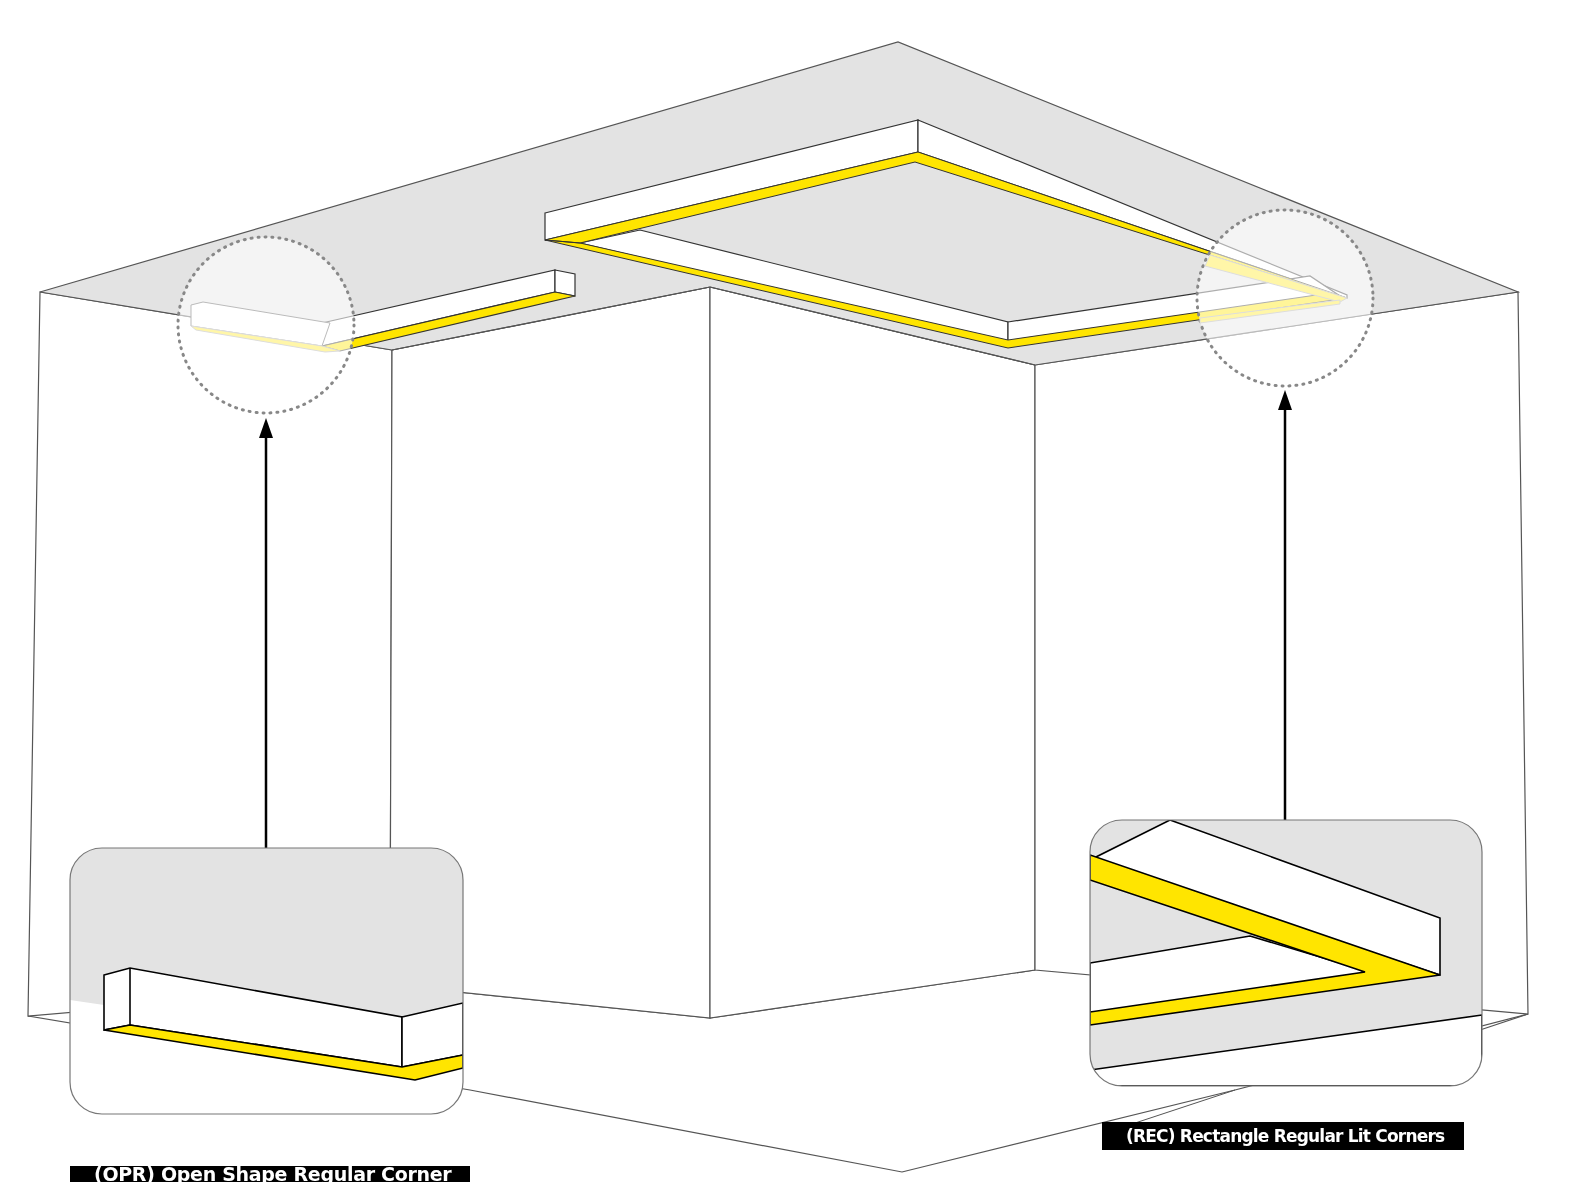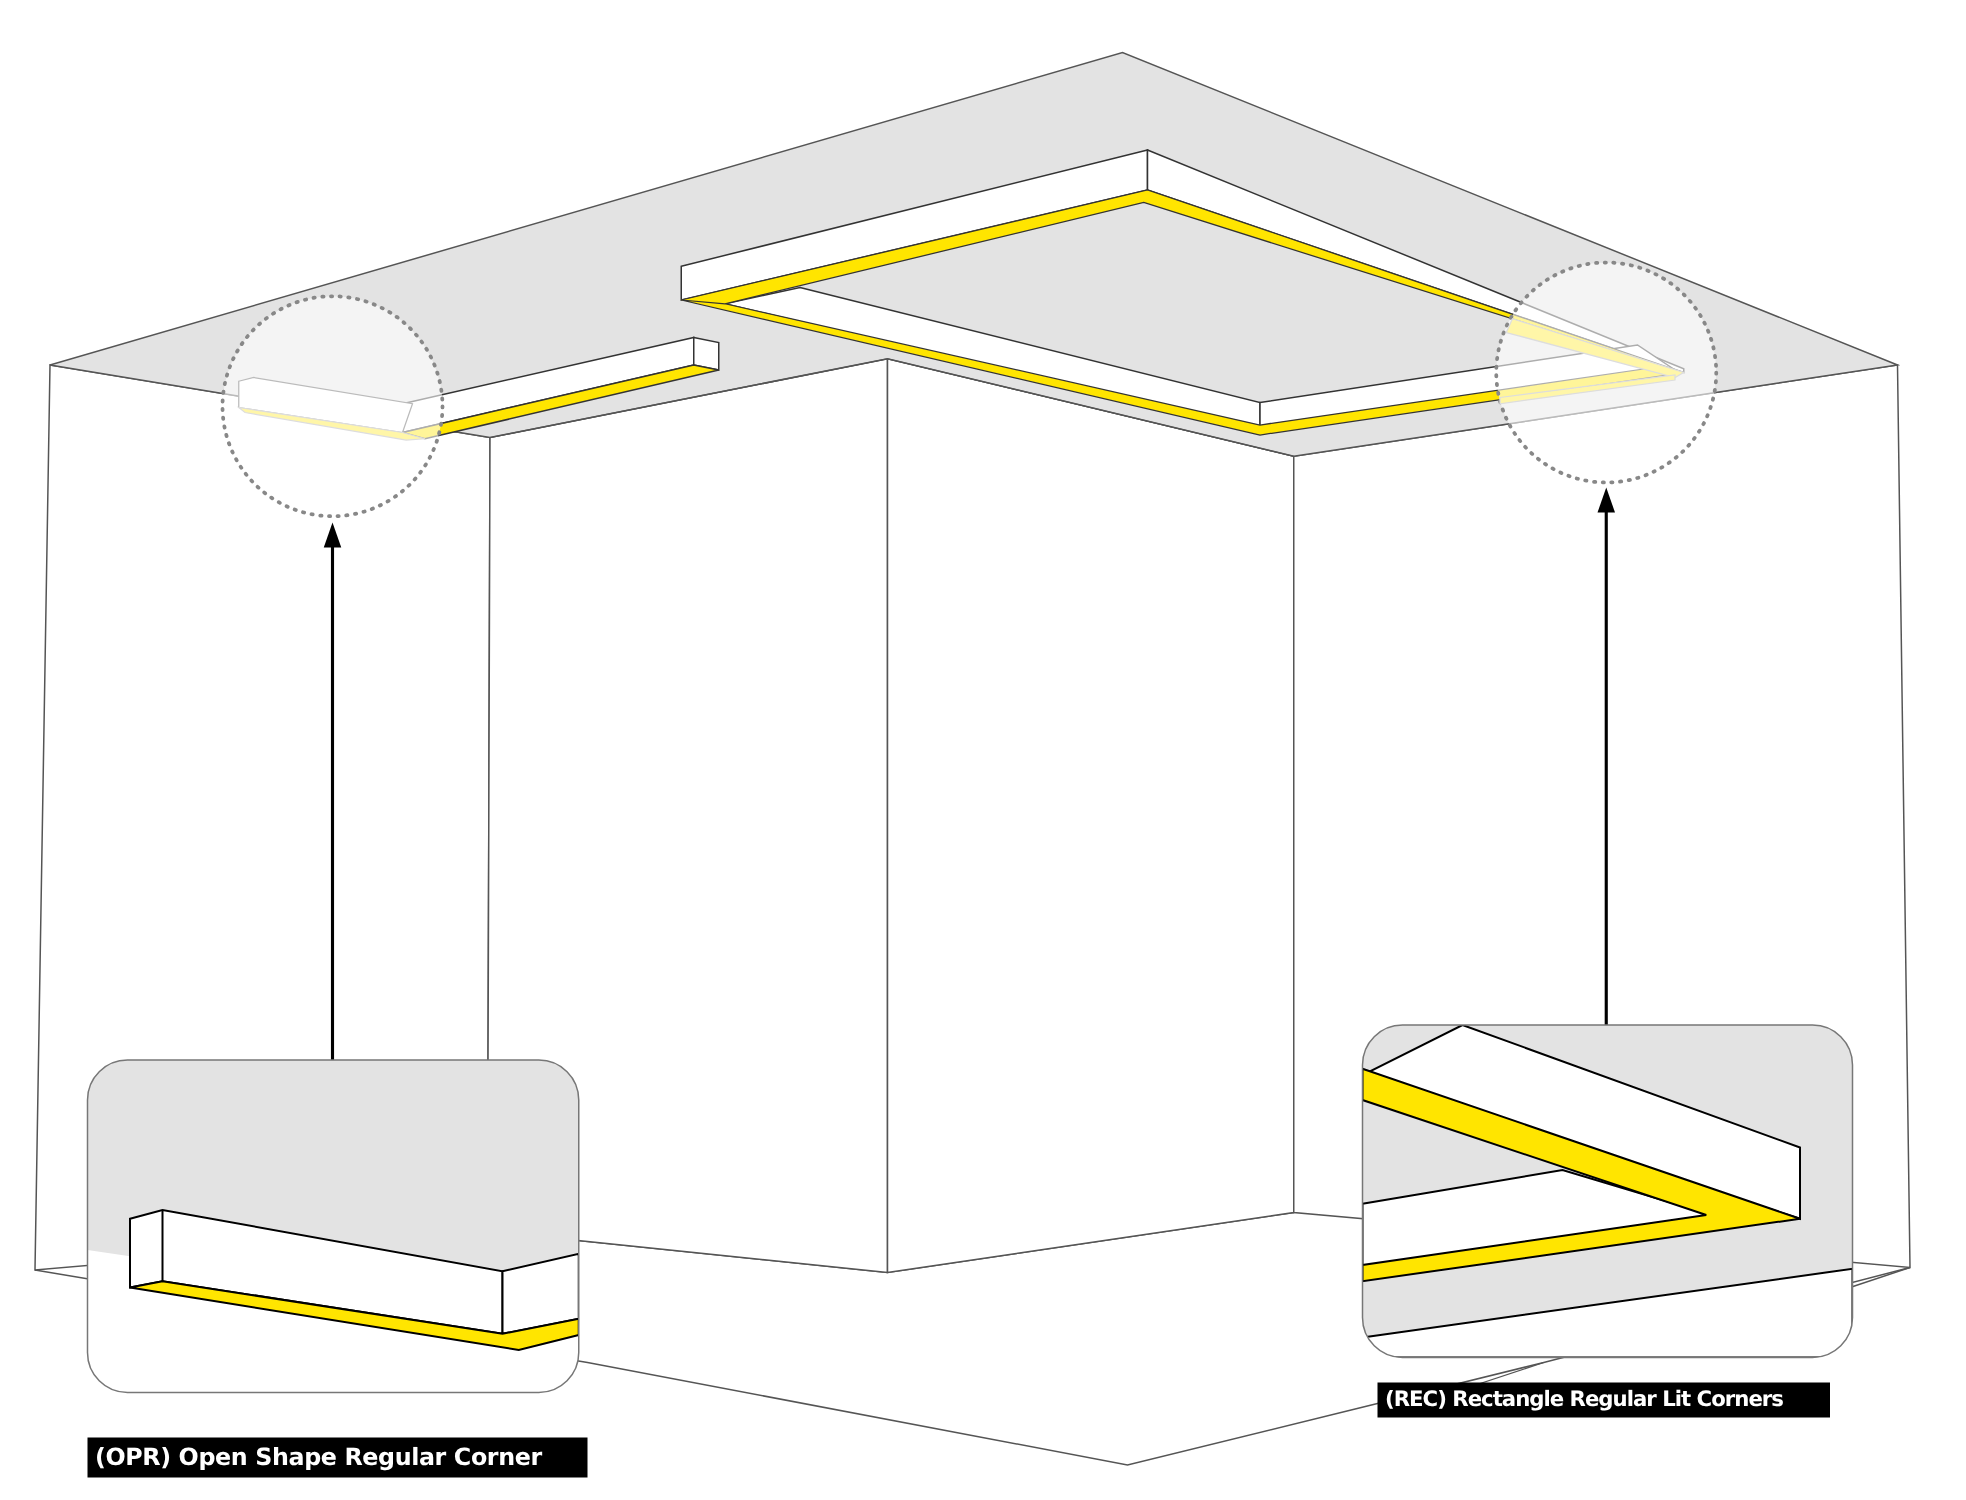--- a/index.html
+++ b/index.html
@@ -1,23 +1,23 @@
 <!DOCTYPE html>
 <html><head>
 <meta charset="utf-8">
 <style>
   html, body { margin:0; padding:0; background:#ffffff; }
   body { width:1573px; height:1200px; position:relative; overflow:hidden; font-family:"Liberation Sans", sans-serif; }
   svg.scene { position:absolute; left:0; top:0; }
   .label {
     position:absolute; background:#000; color:#fff; font-weight:bold;
-    font-family:"DejaVu Sans", sans-serif; white-space:nowrap; padding:2px 6px;
-    line-height:1.2; letter-spacing:-0.3px;
+    font-family:"DejaVu Sans", sans-serif; white-space:nowrap; padding:2px 24px;
+    line-height:1.2; letter-spacing:-0.3px;margin-top:16px;
   }
-  #label-opr { left:70px; top:1150px; width:400px; height:32px; font-size:19px; box-sizing:border-box; display:flex; align-items:center; }
+  #label-opr { left:70px; top:1150px; width:400px; height:16px; font-size:19px; box-sizing:border-box; display:flex; align-items:center; }
   #label-rec { left:1102px; top:1106px; width:362px; height:28px; font-size:17px; box-sizing:border-box; display:flex; align-items:center; letter-spacing:-0.8px; }
 </style>
 </head>
 <body>
 
 <svg class="scene" width="1573" height="1200" viewBox="0 0 1573 1200" xmlns="http://www.w3.org/2000/svg">
   <defs>
     <clipPath id="clip-opr">
         <rect x="70" y="848" width="393" height="266" rx="32" ry="32"></rect>
       </clipPath>

